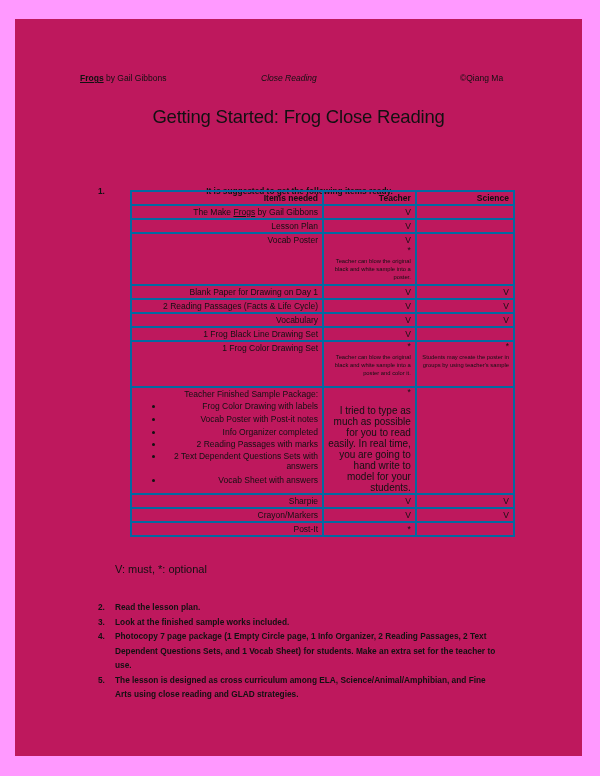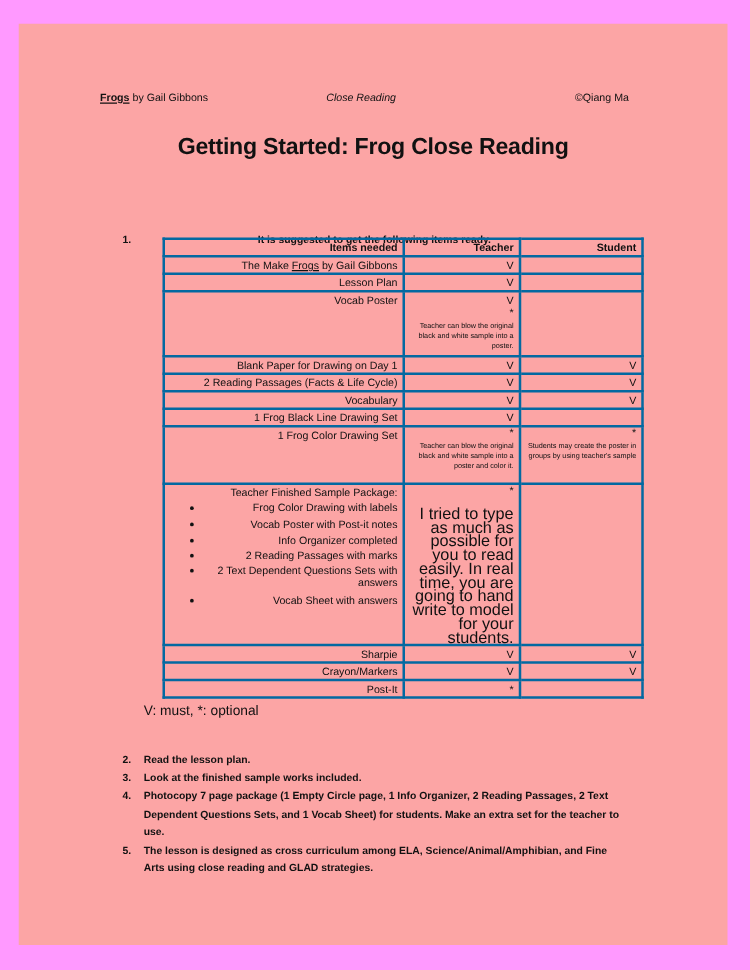--- a/index.html
+++ b/index.html
@@ -8,30 +8,30 @@
     background: #ff99ff;
     position: relative;
     overflow: hidden;
     font-family: "Liberation Sans", "DejaVu Sans", sans-serif;
     color: #111;
   }
   .page {
     position: absolute;
     left: 15px; top: 19px;
     width: 567px; height: 737px;
-    background: #fca5a5;
+    background: #be185d;
   }
   .hdr { position: absolute; top: 54px; font-size: 8.5px; }
   .hdr-left { left: 65px; }
   .hdr-left u { text-decoration: underline; font-weight: bold; }
   .hdr-center { left: 246px; font-style: italic; }
   .hdr-right { left: 445px; }
   .title {
     position: absolute; top: 87px; left: 0; width: 567px;
-    text-align: center; font-size: 18.5px; font-weight: bold;
+    text-align: center; font-size: 18.5px; font-weight: normal;
     letter-spacing: -0.2px;
   }
   .step {
     position: absolute; left: 83px; font-size: 8.3px; font-weight: bold;
     line-height: 14.5px; width: 385px;
   }
   .step .num { position: absolute; left: 0; }
   .step .txt { display: block; margin-left: 18px; text-align: center; }
   .step1 { top: 165px; }
   table.items {
@@ -41,21 +41,21 @@
   }
   table.items td, table.items th {
     border: 2px solid #0369a1; padding: 0 4px; vertical-align: top;
     text-align: right; line-height: 12px;
   }
   table.items th { font-weight: bold; height: 12px; }
   .col1 { width: 180px; }
   .col2 { width: 87px; }
   .col3 { width: 92px; }
   .note { font-size: 5.8px; line-height: 8px; display: block; margin-top: 2px; }
-  .note-lg { font-size: 13px; line-height: 11px; display: block; margin-top: 8px; }
+  .note-lg { font-size: 10px; line-height: 11px; display: block; margin-top: 8px; }
   ul.pkg { margin: 0 0 6px 0; padding-left: 28px; }
   ul.pkg li { line-height: 12.8px; }
   .legend { position: absolute; left: 100px; top: 544px; font-size: 11px; }
   .steps-rest { position: absolute; left: 83px; top: 581px; width: 400px; font-size: 8.3px; font-weight: bold; line-height: 14.5px; }
   .steps-rest .item { position: relative; padding-left: 17px; }
   .steps-rest .item .num { position: absolute; left: 0; }
   u.bk { text-decoration: underline; }
 </style>
 </head>
 <body>
@@ -76,21 +76,21 @@
   <table class="items">
     <colgroup>
         <col class="col1">
         <col class="col2">
         <col class="col3">
       </colgroup>
     <tbody>
         <tr>
       <th>Items needed</th>
       <th>Teacher</th>
-      <th>Student</th>
+      <th>Science</th>
     </tr>
     <tr>
       <td><span>The Make </span><u class="bk">Frogs</u><span>  by Gail Gibbons</span></td>
       <td>V</td>
       <td></td>
     </tr>
     <tr>
       <td>Lesson Plan</td>
       <td>V</td>
       <td></td>

